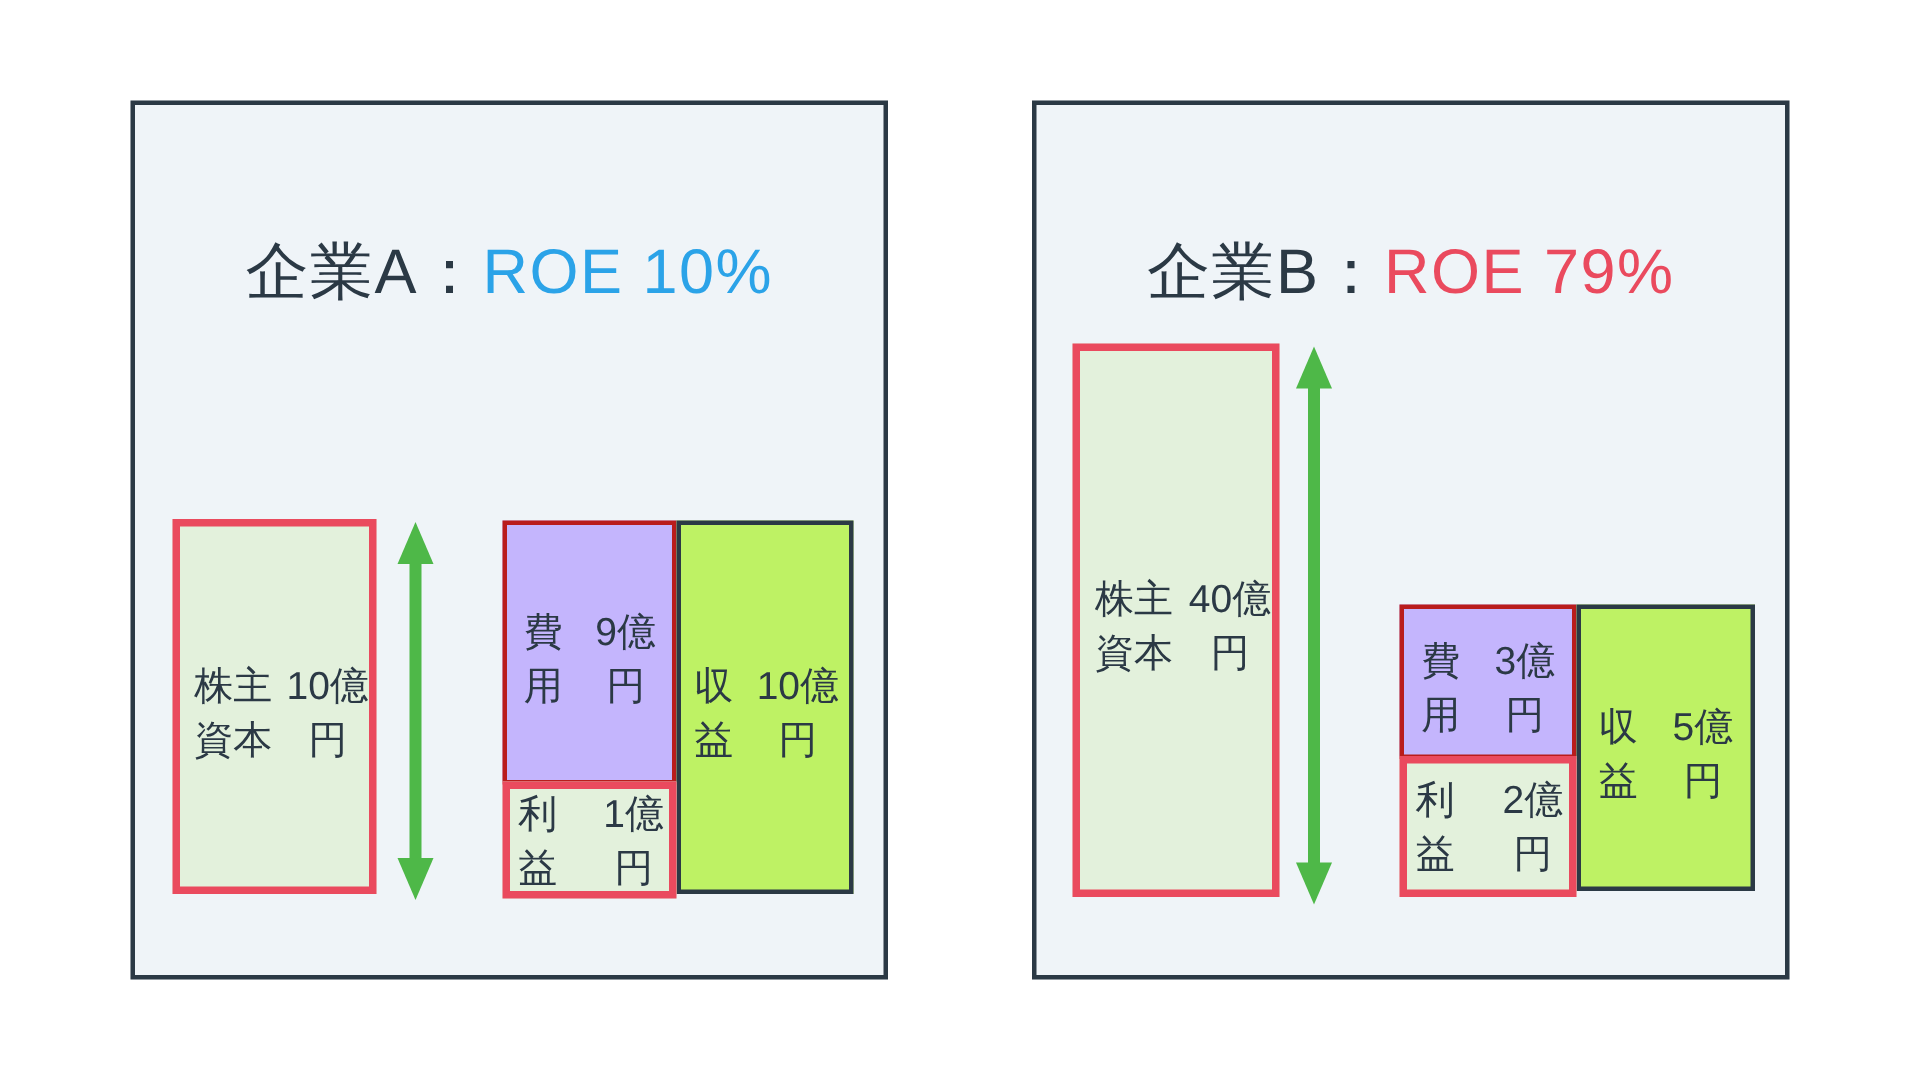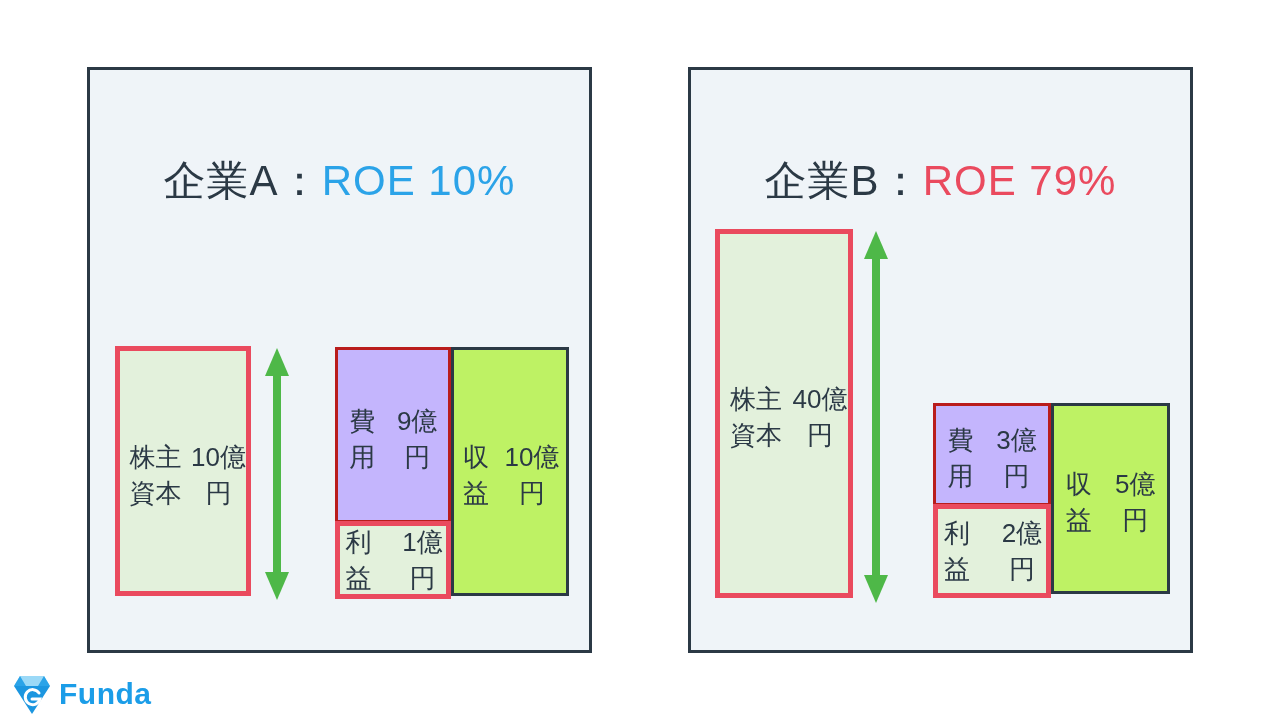--- a/index.html
+++ b/index.html
@@ -124,24 +124,14 @@
       <span>収益</span>
       <span>5億円</span>
     </div>
 
     <div class="box green-red centered profit-b">
       <span>利益</span>
       <span>2億円</span>
     </div>
   </section>
 
-  <div class="logo">
-    <svg width="40" height="42" viewBox="0 0 40 42">
-      <polygon points="2,13 38,13 20,41" fill="#1b96e0"></polygon>
-      <polygon points="2,13 8,3 32,3 38,13" fill="#9bd9f7"></polygon>
-      <polygon points="2,13 8,3 14,13" fill="#2aa3e8"></polygon>
-      <polygon points="26,13 32,3 38,13" fill="#2aa3e8"></polygon>
-      <path d="M 27 20 a 7.5 7.5 0 1 0 1 6 l -8 0" stroke="#ffffff" stroke-width="3" fill="none" stroke-linecap="round"></path>
-    </svg>
-    <span class="logo-text">Funda</span>
-  </div>
 
 </div>
 
 </body></html>

